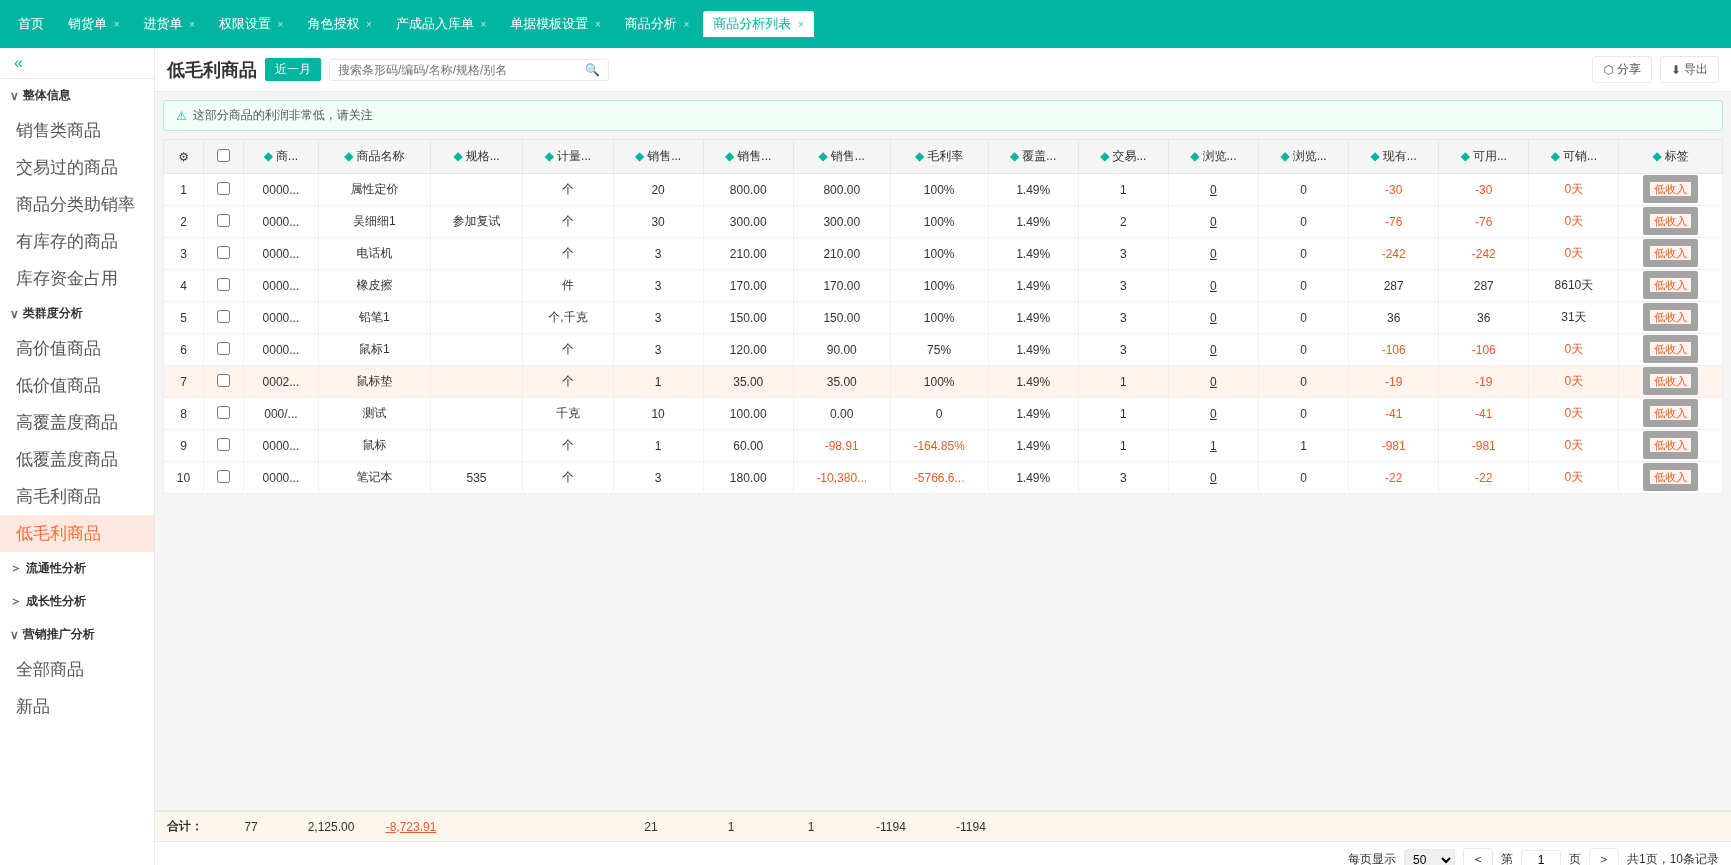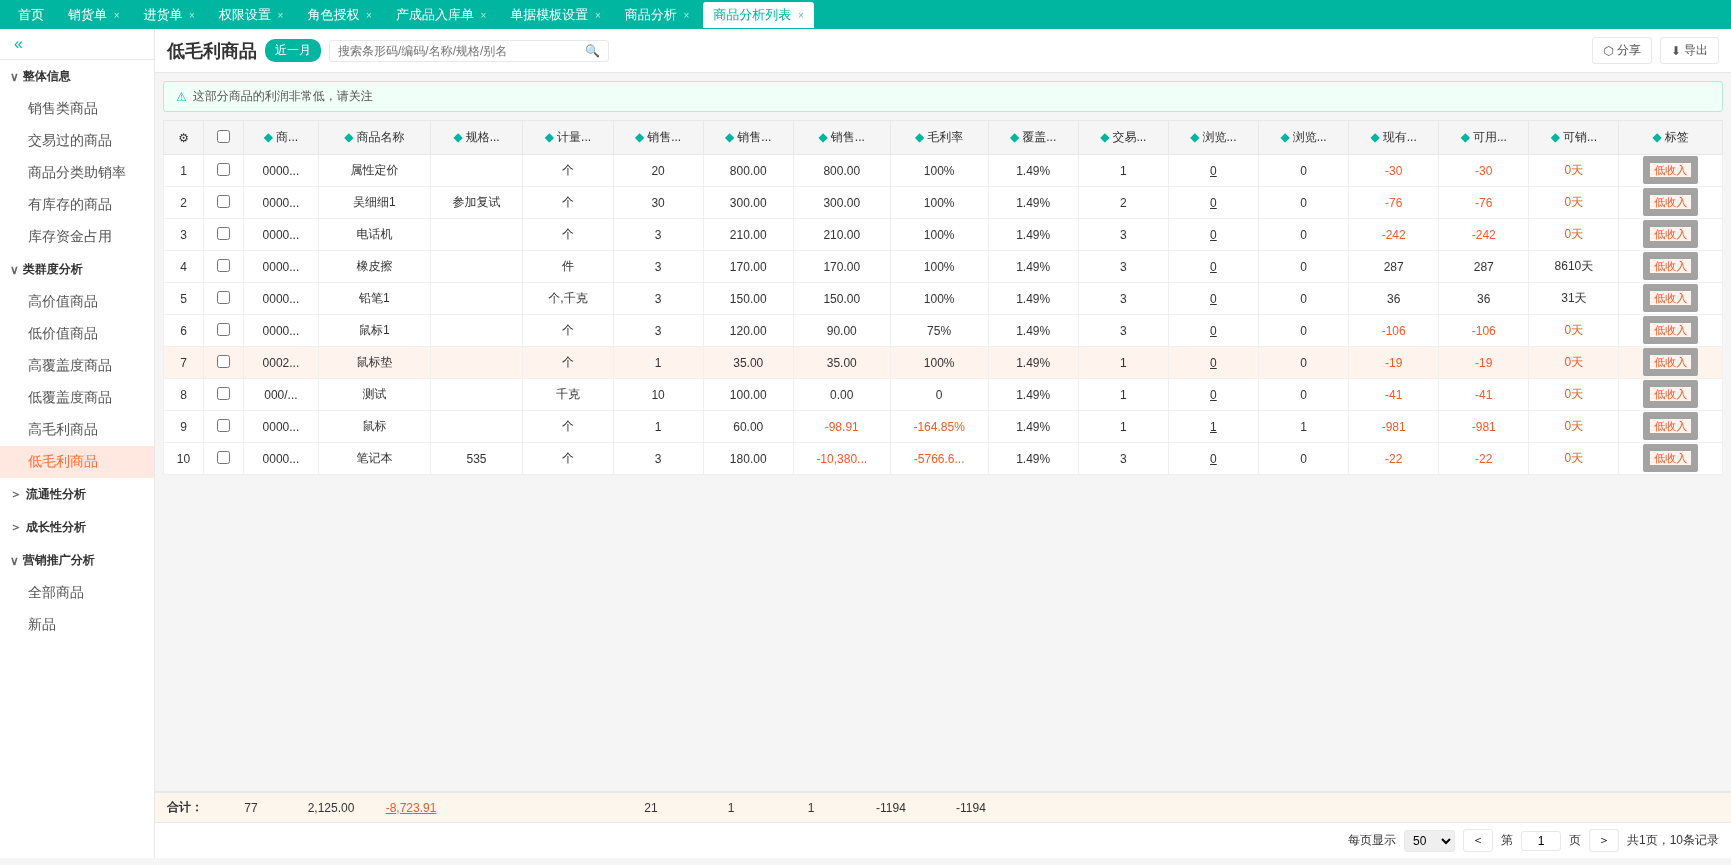--- a/index.html
+++ b/index.html
@@ -3,21 +3,21 @@
   <meta charset="utf-8">
   <style>
     * { box-sizing: border-box; margin: 0; padding: 0; }
     body { font-family: 'Microsoft YaHei', Arial, sans-serif; font-size: 12px; background: #f5f5f5; color: #333; }
 
     
     .top-nav {
       background: #00b6a0;
       display: flex;
       align-items: center;
-      height: 29px;
+      height: 48px;
       padding: 0 8px;
       gap: 4px;
     }
     .nav-item {
       color: #fff;
       padding: 4px 10px;
       cursor: pointer;
       border-radius: 3px;
       font-size: 13px;
       white-space: nowrap;
@@ -40,24 +40,24 @@
       display: flex;
       align-items: center;
       padding: 8px 10px;
       font-size: 12px;
       color: #333;
       cursor: pointer;
       font-weight: bold;
     }
     .sidebar-group-title .arrow { margin-right: 4px; color: #666; }
     .sidebar-item {
-      padding: 7px 10px 7px 28px;
+      padding: 7px 10px 7px 16px;
       cursor: pointer;
       color: #555;
-      font-size: 14px;
+      font-size: 17px;
     }
     .sidebar-item.active { background: #ffe8e0; color: #ff6b35; }
 
     
     .main-content {
       flex: 1;
       display: flex;
       flex-direction: column;
       overflow: hidden;
       background: #f5f5f5;
@@ -74,21 +74,21 @@
     }
     .page-title {
       font-size: 18px;
       font-weight: bold;
       color: #333;
     }
     .time-filter-btn {
       background: #00b6a0;
       color: #fff;
       border: none;
-      border-radius: 10px;
+      border-radius: 2px;
       padding: 3px 10px;
       font-size: 12px;
       cursor: pointer;
     }
     .search-box {
       flex: 1;
       display: flex;
       align-items: center;
       border: 1px solid #e8e8e8;
       border-radius: 3px;

